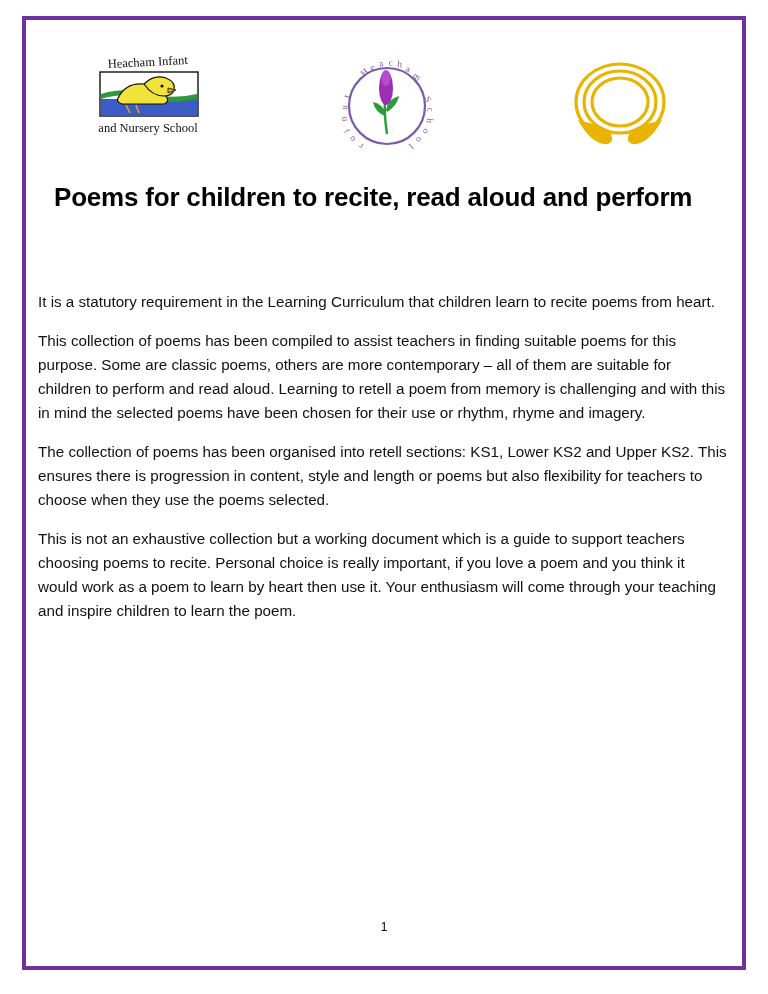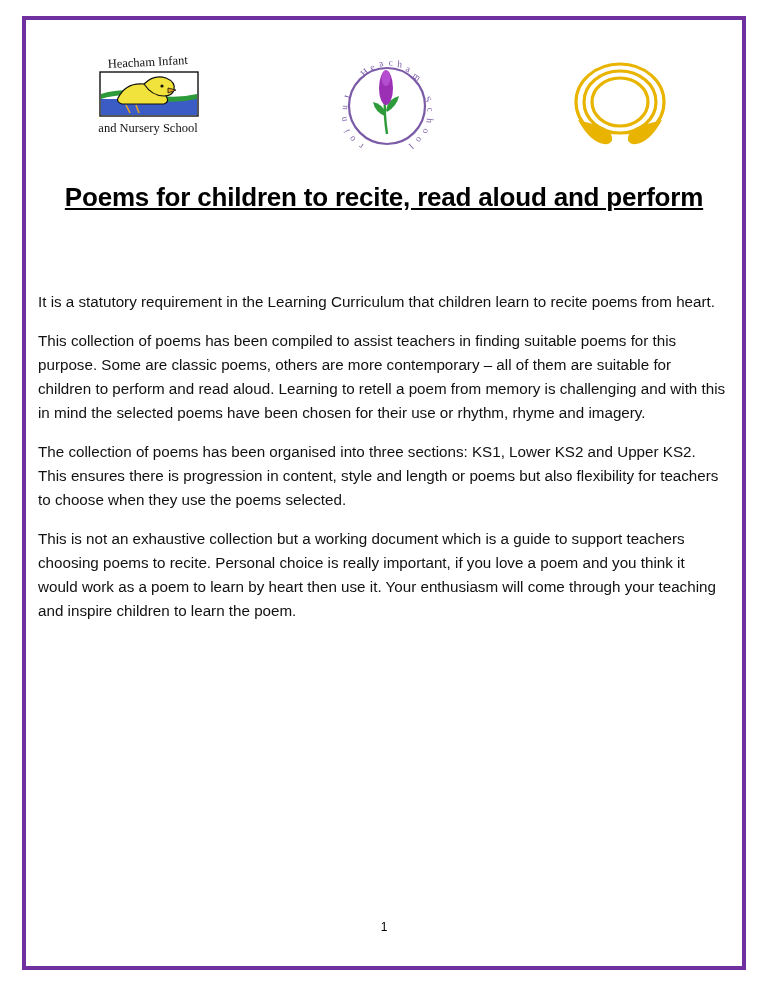--- a/index.html
+++ b/index.html
@@ -61,27 +61,26 @@
   .logo-gold {
     width: 120px;
     height: 94px;
     margin-top: 6px;
     margin-right: 4px;
   }
   
   .doc-title {
     margin: 24px auto 0 auto;
     width: 660px;
-    text-align: center;
+    text-align: left;
     font-size: 26px;
     font-weight: bold;
     line-height: 1.38;
     letter-spacing: -0.2px;
     color: #000000;
-    text-decoration: underline;
   }
   
   .body-copy {
     margin-top: 74px;
     padding: 0 0 0 2px;
     width: 690px;
   }
   .body-copy p {
     margin: 0 0 15px 0;
     font-size: 15.2px;
@@ -169,19 +168,19 @@
         </svg>
       </div>
 
     </div>
 
     <h1 class="doc-title">Poems for children to recite, read aloud and perform</h1>
 
     <div class="body-copy">
       <p>It is a statutory requirement in the Learning Curriculum that children learn to recite poems from heart.</p>
       <p>This collection of poems has been compiled to assist teachers in finding suitable poems for this purpose. Some are classic poems, others are more contemporary – all of them are suitable for children to perform and read aloud. Learning to retell a poem from memory is challenging and with this in mind the selected poems have been chosen for their use or rhythm, rhyme and imagery.</p>
-      <p>The collection of poems has been organised into three sections: KS1, Lower KS2 and Upper KS2. This ensures there is progression in content, style and length or poems but also flexibility for teachers to choose when they use the poems selected.</p>
+      <p>The collection of poems has been organised into retell sections: KS1, Lower KS2 and Upper KS2. This ensures there is progression in content, style and length or poems but also flexibility for teachers to choose when they use the poems selected.</p>
       <p>This is not an exhaustive collection but a working document which is a guide to support teachers choosing poems to recite. Personal choice is really important, if you love a poem and you think it would work as a poem to learn by heart then use it. Your enthusiasm will come through your teaching and inspire children to learn the poem.</p>
     </div>
 
     <div class="page-number">1</div>
   </div>
 </div>
 
 </body></html>

